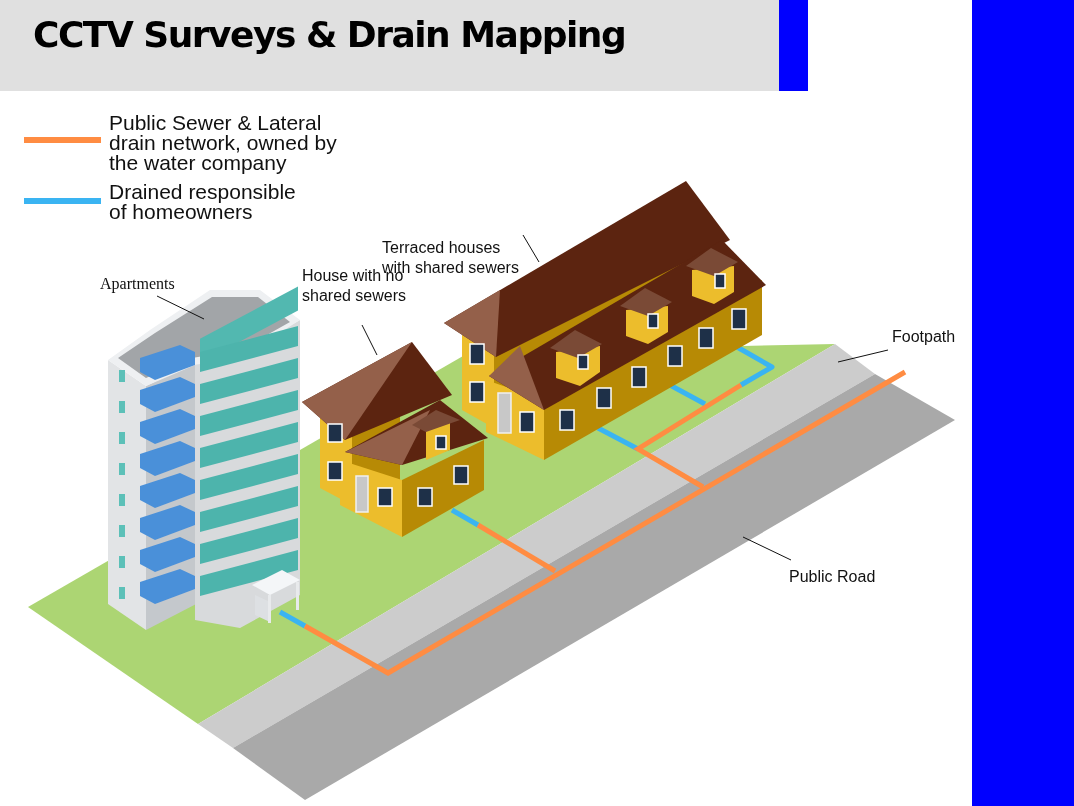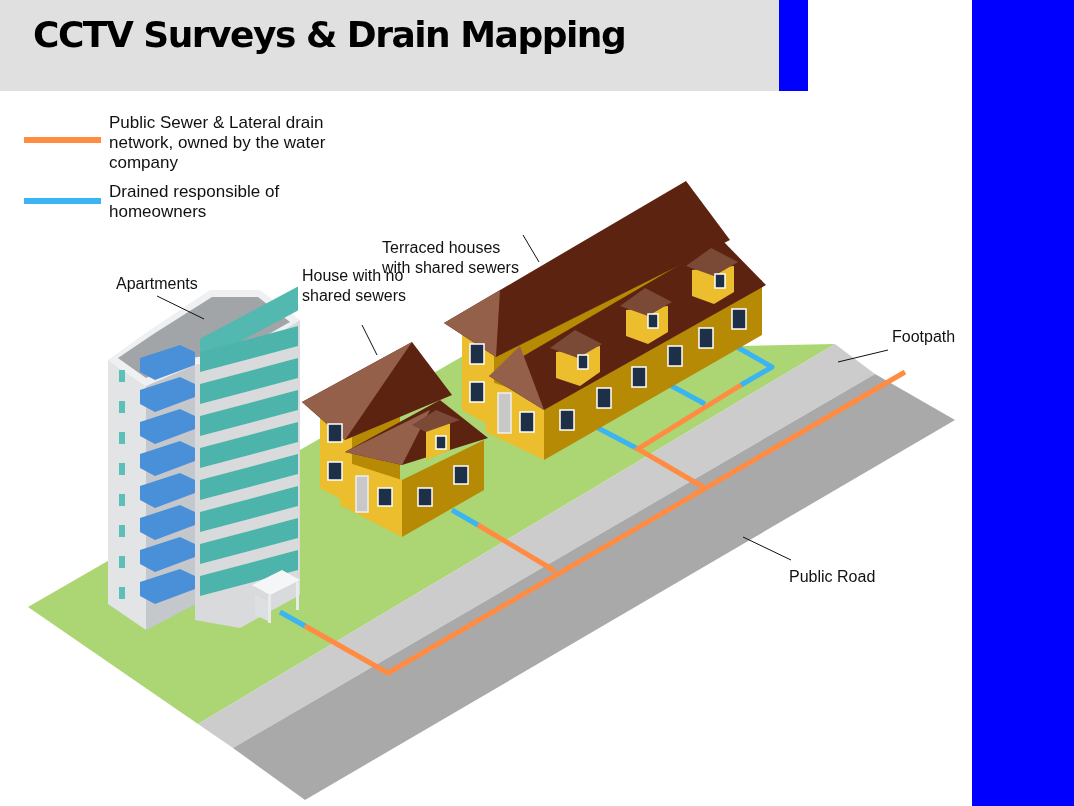--- a/index.html
+++ b/index.html
@@ -2,21 +2,21 @@
 <html><head>
 <meta charset="utf-8">
 <style>
   html, body { margin:0; padding:0; }
   body { width:1074px; height:806px; position:relative; background:#ffffff; overflow:hidden; font-family:"Liberation Sans", sans-serif; }
   .header { position:absolute; left:0; top:0; width:779px; height:91px; background:#e0e0e0; }
   .header-accent { position:absolute; left:779px; top:0; width:29px; height:91px; background:#0000ff; }
   .title { position:absolute; left:33px; top:14px; font-family:"DejaVu Sans", sans-serif; font-weight:bold; font-size:36px; letter-spacing:-1.5px; color:#000; white-space:nowrap; }
   .right-panel { position:absolute; left:972px; top:0; width:102px; height:806px; background:#0000ff; }
   .legend-line { position:absolute; left:24px; width:77px; height:6px; }
-  .legend-text { position:absolute; left:109px; font-size:17px; line-height:20px; color:#111; width:250px; }
+  .legend-text { position:absolute; left:109px; font-size:21px; line-height:20px; color:#111; width:250px; }
   .label { position:absolute; font-size:16px; line-height:20px; color:#111; white-space:pre-line; }
   svg.scene { position:absolute; left:0; top:0; }
 </style>
 </head>
 <body>
 
 <div class="header"></div>
 <div class="header-accent"></div>
 <div class="title">CCTV Surveys &amp; Drain Mapping</div>
 <div class="right-panel"></div>
@@ -151,19 +151,19 @@
 
   <g stroke="#111" stroke-width="1">
     <line x1="157" y1="296" x2="204" y2="319"></line>
     <line x1="362" y1="325" x2="377" y2="355"></line>
     <line x1="523" y1="235" x2="539" y2="262"></line>
     <line x1="838" y1="362" x2="888" y2="350"></line>
     <line x1="743" y1="537" x2="791" y2="560"></line>
   </g>
 </svg>
 
-<div class="label" style="left:116px;top:274px;">Apartments</div>
+<div class="label" style="left:100px;top:274px;font-family:Liberation Serif, serif;">Apartments</div>
 <div class="label" style="left:302px;top:266px;">House with no
 shared sewers</div>
 <div class="label" style="left:382px;top:194px;margin-top:44px;">Terraced houses
 with shared sewers</div>
 <div class="label" style="left:892px;top:327px;">Footpath</div>
 <div class="label" style="left:789px;top:567px;">Public Road</div>
 
 </body></html>

